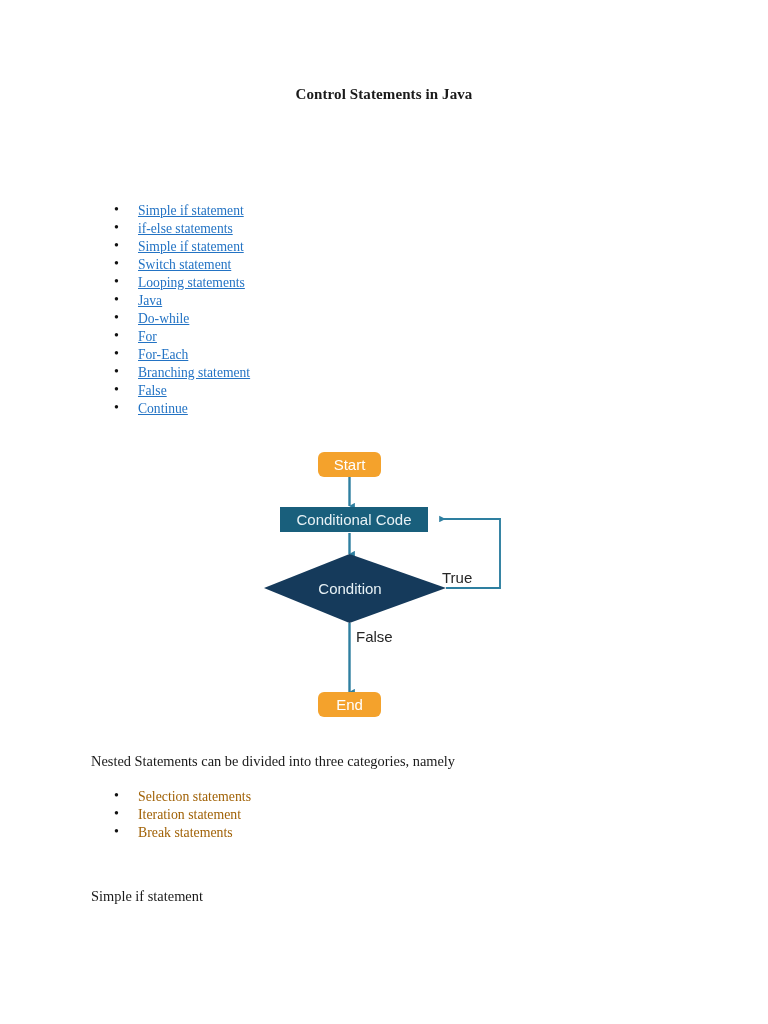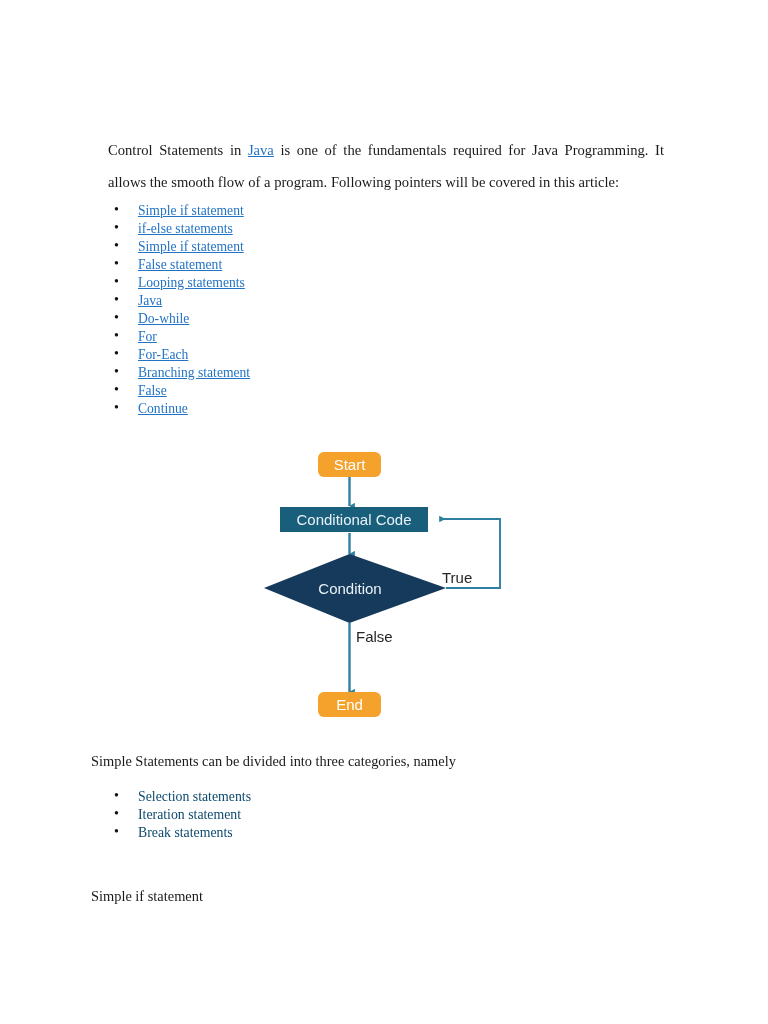--- a/index.html
+++ b/index.html
@@ -116,21 +116,21 @@
     margin: 0;
     padding: 0;
     list-style: none;
   }
   .cat-list li {
     position: relative;
     height: 18px;
     line-height: 18px;
     padding-left: 28px;
     font-size: 13.8px;
-    color: #0c4a6e;
+    color: #a16207;
     font-family: Liberation Serif, serif;
   }
   .cat-list li::before {
     content: "\2022";
     position: absolute;
     left: 4px;
     top: -1px;
     font-size: 14px;
     color: #111;
   }
@@ -143,28 +143,28 @@
     font-size: 14.4px;
     line-height: 20px;
     color: #1a1a1a;
   }
 </style>
 </head>
 <body>
 
 <div class="page">
 
-
-  <p class="intro"><span>Control Statements in </span><a class="doclink" href="#">Java</a><span class="tail"> is one of the fundamentals required for Java Programming. It allows the smooth flow of a program. Following pointers will be covered in this article:</span></p>
+  <div class="doc-title">Control Statements in Java</div>
+
 
   <ul class="link-list">
     <li><a class="doclink" href="#">Simple if statement</a></li>
     <li><a class="doclink" href="#">if-else statements</a></li>
     <li><a class="doclink" href="#">Simple if statement</a></li>
-    <li><a class="doclink" href="#">False statement</a></li>
+    <li><a class="doclink" href="#">Switch statement</a></li>
     <li><a class="doclink" href="#">Looping statements</a></li>
     <li><a class="doclink" href="#">Java</a></li>
     <li><a class="doclink" href="#">Do-while</a></li>
     <li><a class="doclink" href="#">For</a></li>
     <li><a class="doclink" href="#">For-Each</a></li>
     <li><a class="doclink" href="#">Branching statement</a></li>
     <li><a class="doclink" href="#">False</a></li>
     <li><a class="doclink" href="#">Continue</a></li>
   </ul>
 
@@ -198,21 +198,21 @@
 
       <text class="fc-label" x="192" y="143" fill="#262626" font-size="15" text-anchor="start">True</text>
 
       <text class="fc-label" x="106" y="202" fill="#262626" font-size="15" text-anchor="start">False</text>
 
       <rect x="68" y="252" width="63" height="25" rx="6" ry="6" fill="#F4A22C"></rect>
       <text class="fc-label" x="99.5" y="269.5" fill="#FFFFFF" font-size="15" text-anchor="middle">End</text>
     </svg>
   </div>
 
-  <p class="para-2">Simple Statements can be divided into three categories, namely</p>
+  <p class="para-2">Nested Statements can be divided into three categories, namely</p>
 
   <ul class="cat-list">
     <li><span>Selection statements</span></li>
     <li><span>Iteration statement</span></li>
     <li><span>Break statements</span></li>
   </ul>
 
   <div class="section-head">Simple if statement</div>
 
 </div>

